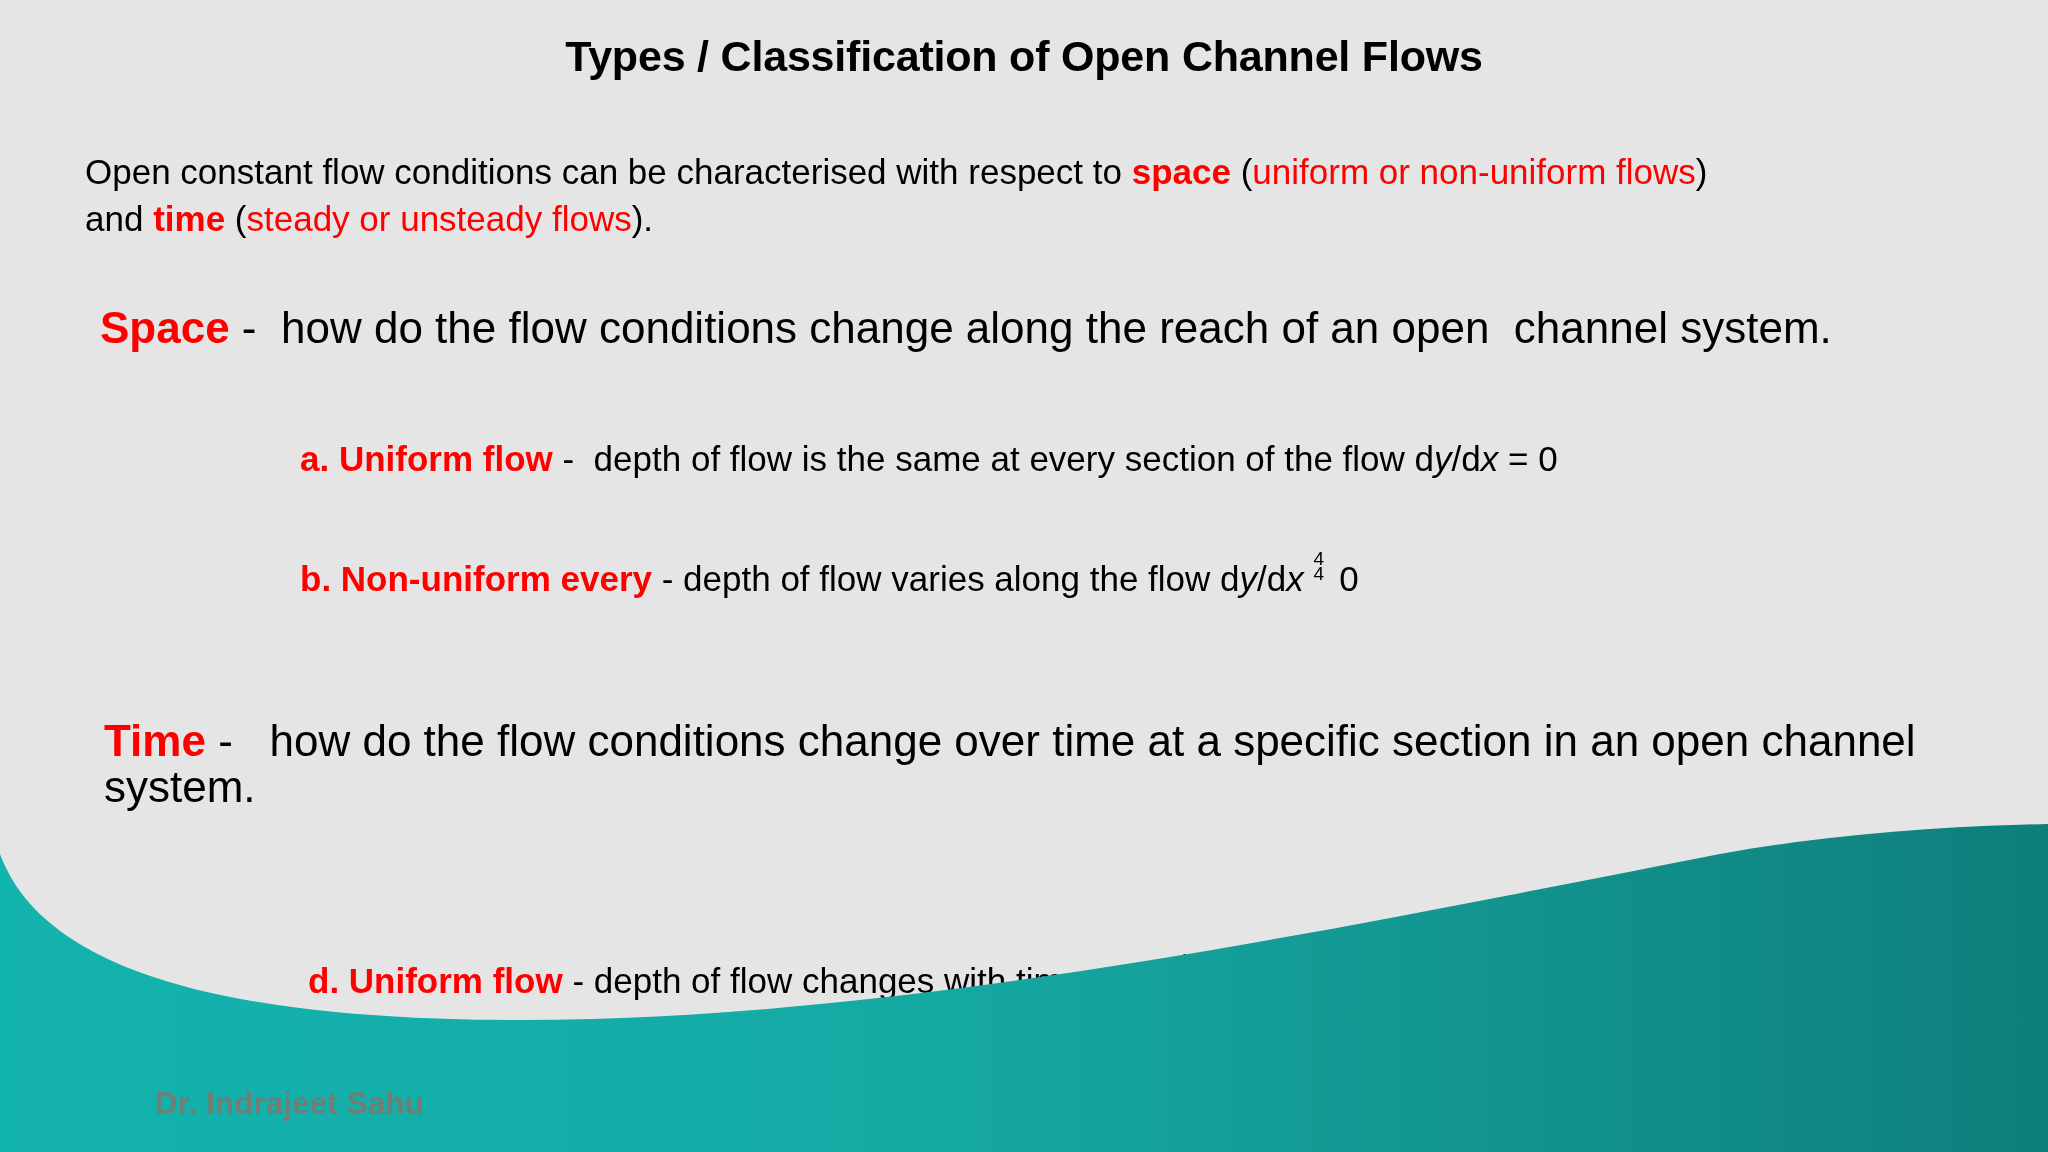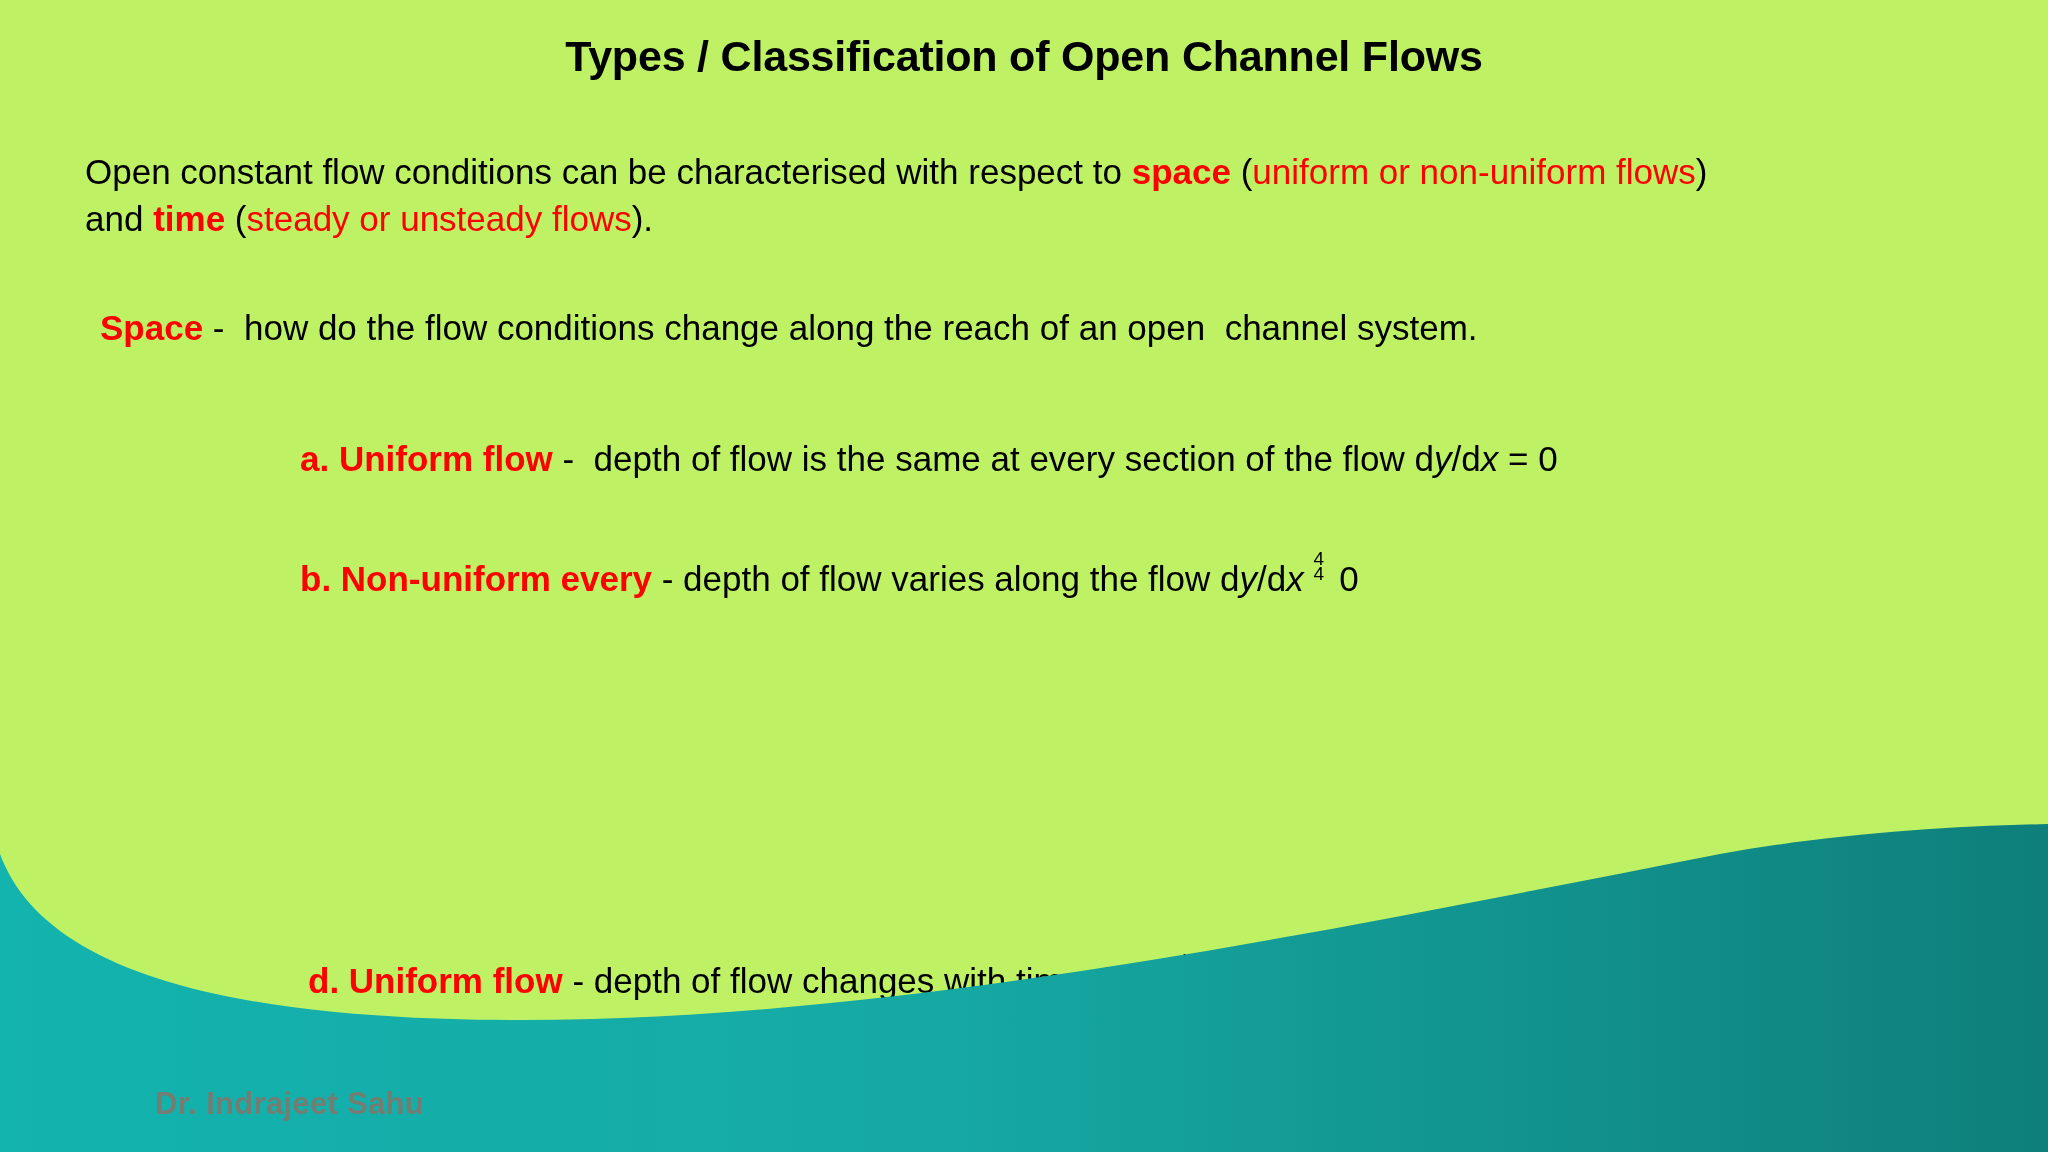--- a/index.html
+++ b/index.html
@@ -4,21 +4,21 @@
 <style>
   html, body {
     margin: 0;
     padding: 0;
     background: #ffffff;
   }
   #slide {
     position: relative;
     width: 2048px;
     height: 1152px;
-    background: #bef264;
+    background: #e5e5e5;
     overflow: hidden;
     font-family: "Liberation Sans", sans-serif;
     color: #000000;
   }
 
   
   .slide-title {
     position: absolute;
     left: 0;
     top: 32px;
@@ -37,21 +37,21 @@
     line-height: 47px;
     color: #000000;
     white-space: pre-wrap;
   }
   .intro {
     left: 85px;
     top: 148px;
     width: 1900px;
   }
   .lvl1 {
-    font-size: 35px;
+    font-size: 44px;
     line-height: 46px;
   }
   .space-line  { left: 100px; top: 305px; width: 1900px; }
   .time-line   { left: 104px; top: 718px; width: 1900px; }
 
   .item-a { left: 300px; top: 435px; width: 1720px; }
   .item-b { left: 300px; top: 555px; width: 1720px; }
   .item-c { left: 312px; top: 838px; width: 1700px; }
   .item-d { left: 308px; top: 957px; width: 1720px; }
 
@@ -114,20 +114,21 @@
   <div class="slide-title">Types / Classification of Open Channel Flows</div>
 
   <div class="para intro"><span>Open constant flow conditions can be characterised with respect to </span><span class="red-b">space</span><span> (</span><span class="red">uniform or non-uniform flows</span><span>)</span><br><span>and </span><span class="red-b">time</span><span> (</span><span class="red">steady or unsteady flows</span><span>).</span></div>
 
   <div class="para lvl1 space-line"><span class="red-b">Space</span><span> -  </span><span>how do the flow conditions change along the reach of an open  channel system.</span></div>
 
   <div class="para item-a"><span class="red-b">a. Uniform flow</span><span> -  </span><span>depth of flow is the same at every section of the flow d</span><span class="ital">y</span><span>/d</span><span class="ital">x</span><span> = 0</span></div>
 
   <div class="para item-b"><span class="red-b">b. Non-uniform every</span><span> - </span><span>depth of flow varies along the flow d</span><span class="ital">y</span><span>/d</span><span class="ital">x</span><span>&nbsp;</span><span class="neq"><i class="top">4</i><i class="bot">4</i></span><span> 0</span></div>
 
+  <div class="para lvl1 time-line"><span class="red-b">Time</span><span> -   </span><span>how do the flow conditions change over time at a specific section in an open channel system.</span></div>
 
 
   <div class="para item-d"><span class="red-b">d. Uniform flow</span><span> - </span><span>depth of flow changes with time d</span><span class="ital">y</span><span>/d</span><span class="ital">t</span><span>&nbsp;</span><span class="neq"><i class="top">4</i><i class="bot">4</i></span><span> 0</span></div>
 
   <div class="wave">
     <svg width="2048" height="340" viewBox="0 0 2048 340" xmlns="http://www.w3.org/2000/svg">
       <defs>
         <linearGradient id="tealgrad" x1="0" y1="0" x2="1" y2="0">
           <stop offset="0%" stop-color="#13B3AE"></stop>
           <stop offset="45%" stop-color="#16A9A4"></stop>

